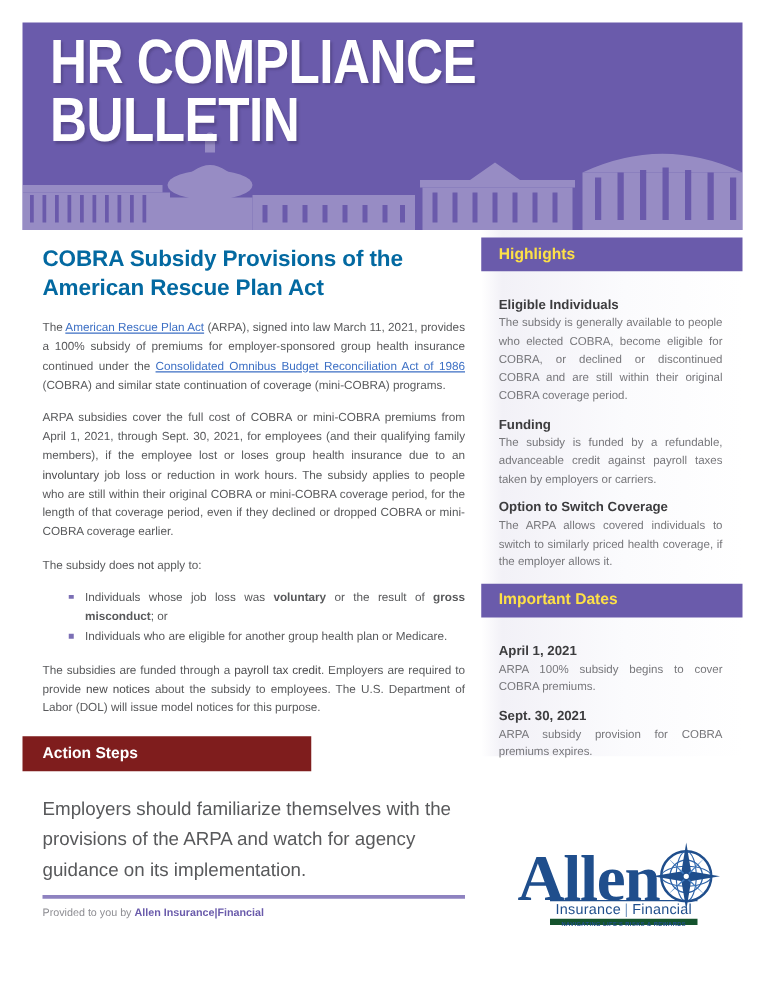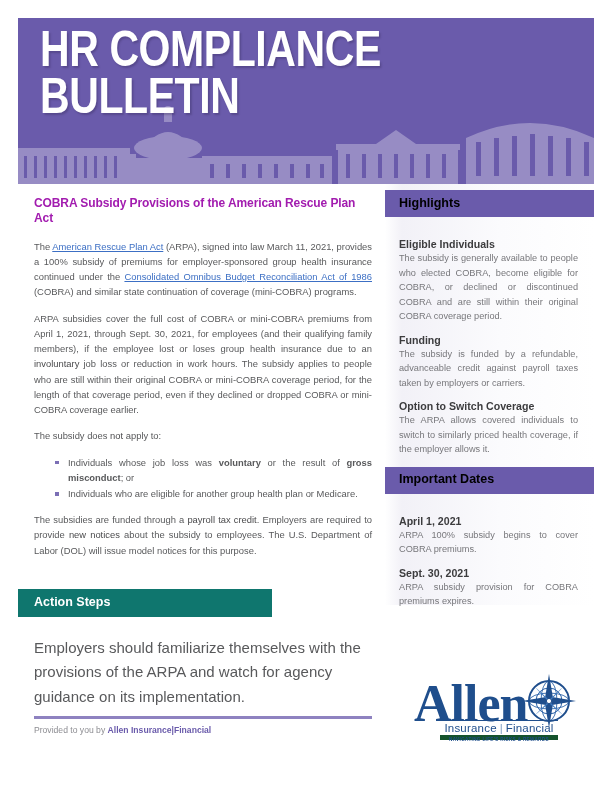--- a/index.html
+++ b/index.html
@@ -59,22 +59,22 @@
   }
 
   
   .left-col {
     position: absolute;
     left: 34px;
     top: 196px;
     width: 338px;
   }
   .article-title {
-    color: #a21caf;
-    font-size: 12px;
+    color: #0369a1;
+    font-size: 18px;
     font-weight: bold;
     line-height: 1.28;
     margin: 0 0 12px 0;
     letter-spacing: -0.1px;
   }
   .body-text {
     color: #58595b;
     font-size: 9.4px;
     line-height: 1.62;
     text-align: justify;
@@ -109,23 +109,23 @@
     width: 3.5px;
     height: 3.5px;
     background: #7b6fb5;
   }
 
   
   .action-bar {
     position: absolute;
     left: 18px;
     top: 589px;
-    width: 254px;
+    width: 231px;
     height: 28px;
-    background: #0f766e;
+    background: #7f1d1d;
   }
   .action-bar span {
     position: absolute;
     left: 16px;
     top: 6px;
     color: #ffffff;
     font-size: 12.5px;
     font-weight: bold;
   }
   .action-body {
@@ -172,21 +172,21 @@
     position: relative;
     width: 209px;
     height: 27px;
     background: #6a5bab;
     margin-top: 6px;
   }
   .side-bar-head span {
     position: absolute;
     left: 14px;
     top: 5.5px;
-    color: #000000;
+    color: #fde047;
     font-size: 12.5px;
     font-weight: bold;
   }
   .side-block {
     padding: 0 16px 0 14px;
   }
   .side-block-inner { padding-top: 21px; }
   .side-h {
     color: #3c3c3e;
     font-size: 10.6px;

